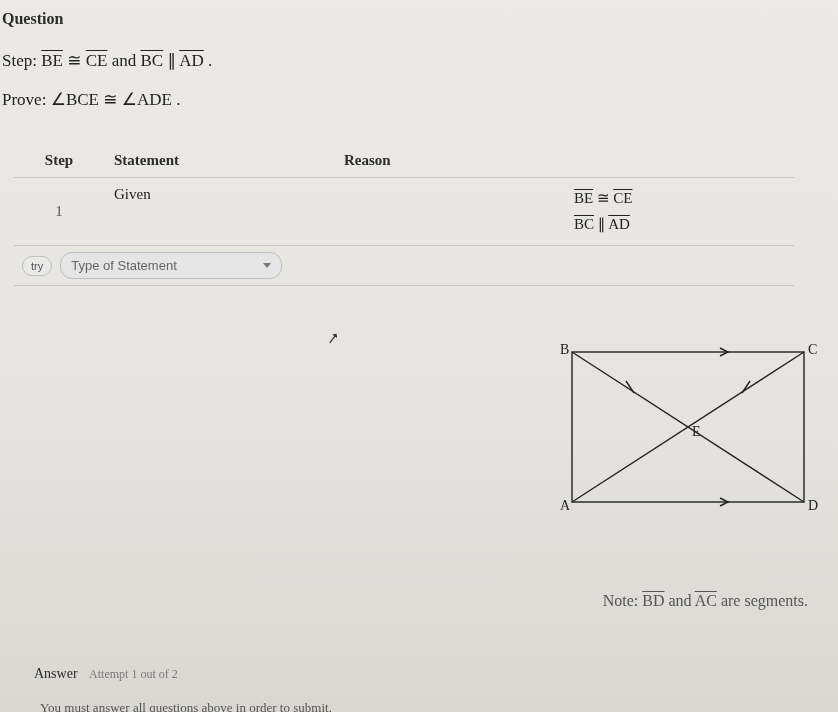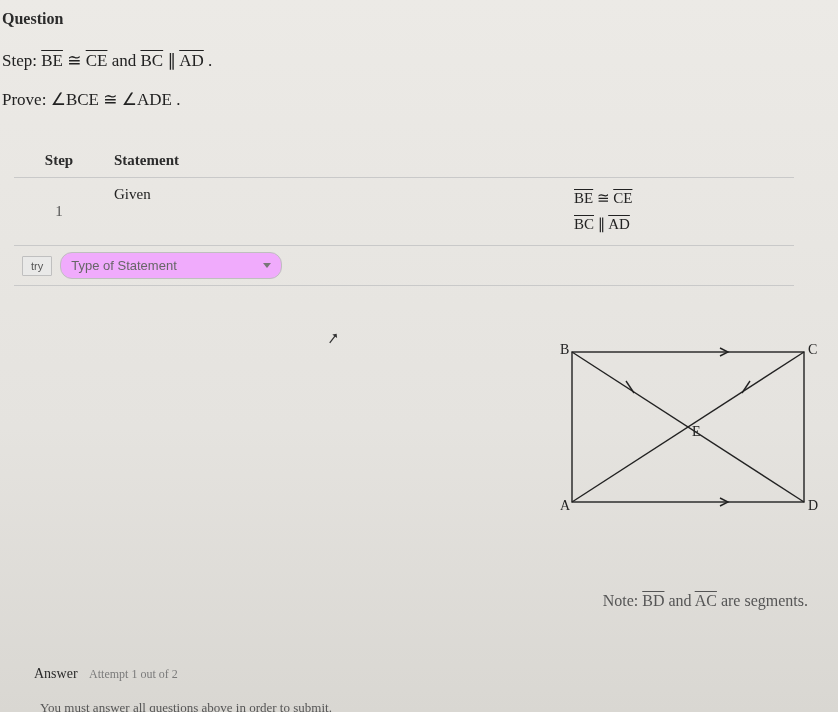--- a/index.html
+++ b/index.html
@@ -24,25 +24,25 @@
   .c-stmt{width:210px}
   .c-reason{flex:1}
   .row.head .cell{font-weight:700;color:#2c2c2c;border:none}
   .row.body .c-step{color:#555}
   .stmt-lines{line-height:1.7}
   .ov{text-decoration:overline}
   .row2{display:flex;align-items:center;gap:8px;padding:6px 8px}
   .btn{
     font-family:Arial,sans-serif;font-size:11px;color:#555;
     border:1px solid #bfbfbf;background:var(--btn);
-    padding:3px 8px;border-radius:1px;
+    padding:3px 8px;border-radius:10px;
   }
   .select{
     font-family:Arial,sans-serif;font-size:13px;color:#666;
-    border:1px solid #bfbfbf;background:#f0abfc;
+    border:1px solid #bfbfbf;background:#e5e5e5;
     padding:5px 10px;width:200px;border-radius:12px;
     display:flex;justify-content:space-between;align-items:center;
   }
   .caret{width:0;height:0;border-left:4px solid transparent;border-right:4px solid transparent;border-top:5px solid #777}
   .cursor{position:absolute;left:328px;top:330px;font-size:16px;color:#333;transform:rotate(-8deg)}
   .figure{position:absolute;right:14px;top:340px;width:272px}
   .note{position:absolute;right:30px;top:592px;font-size:16px;color:#555}
   .answer{position:absolute;left:34px;top:666px;font-size:14px}
   .answer b{font-weight:400;color:#2a2a2a}
   .answer span{color:#7a7a7a;font-size:12px;margin-left:8px}
@@ -72,20 +72,21 @@
     <span>∠BCE</span>
     <span> ≅ </span>
     <span>∠ADE</span>
     <span>.</span>
   </p>
 
   <div class="proof-table">
     <div class="row head">
       <div class="cell c-step">Step</div>
       <div class="cell c-stmt">Statement</div>
+      <div class="cell c-reason">Reason</div>
     </div>
 
     <div class="row body">
       <div class="cell c-step">1</div>
       <div class="cell c-reason">Given</div>
       <div class="cell c-stmt stmt-lines">
         <div>
           <span class="ov">BE</span><span> ≅ </span><span class="ov">CE</span>
         </div>
         <div>

